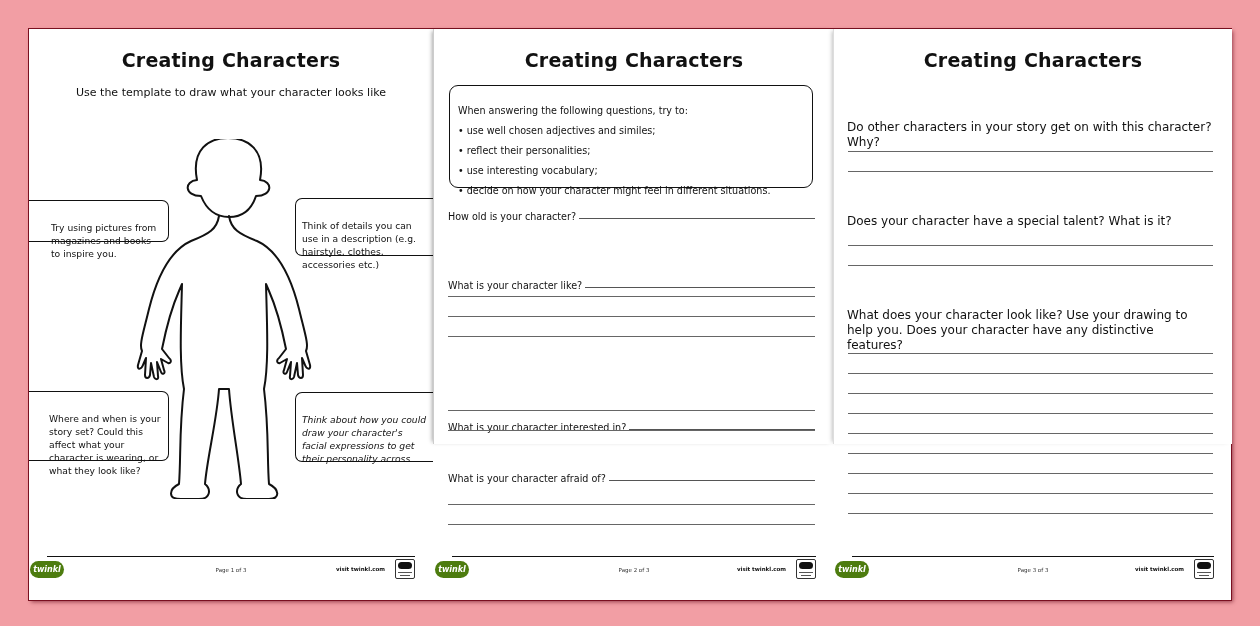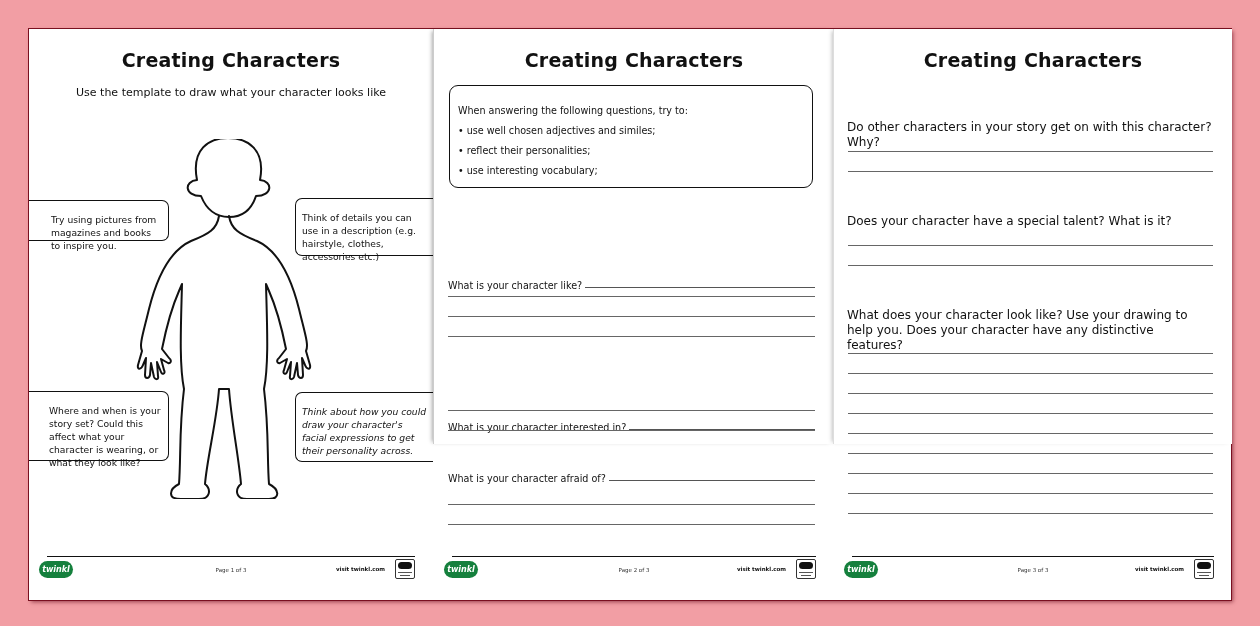--- a/index.html
+++ b/index.html
@@ -19,38 +19,38 @@
   .page.p1 { left:0; width:404px; }
   .page.p2 { left:404px; width:400px; border-left:1px solid #ccc; box-shadow:-3px 0 4px -2px rgba(0,0,0,0.35); }
   .page.p3 { left:804px; width:398px; border-left:1px solid #ddd; box-shadow:-3px 0 4px -2px rgba(0,0,0,0.25); }
   .title {
     position:absolute; top:20px; left:0; right:0; text-align:center;
     font-size:19px; font-weight:bold; letter-spacing:0.2px;
   }
   .subtitle { position:absolute; top:57px; left:0; right:0; text-align:center; font-size:11px; }
   .callout {
     position:absolute; border:1.2px solid #111; border-radius:7px; background:#fff;
-    font-size:9.2px; line-height:13px; padding:12px 6px; box-sizing:border-box;
+    font-size:9.2px; line-height:13px; padding:20px 6px; box-sizing:border-box;
   }
   .callout.left { border-left:none; border-top-left-radius:0; border-bottom-left-radius:0; }
   .callout.right { border-right:none; border-top-right-radius:0; border-bottom-right-radius:0; }
   .figure { position:absolute; left:100px; top:110px; }
   .tips-box {
     position:absolute; left:15px; top:56px; width:364px; height:103px;
     border:1.2px solid #111; border-radius:9px; box-sizing:border-box; padding:15px 8px;
     font-size:9.6px; line-height:20px;
   }
   .q { position:absolute; left:14px; right:19px; font-size:9.6px; display:flex; align-items:flex-end; }
   .q .qtext { white-space:nowrap; }
   .q .fill { flex:1; border-bottom:1px solid #555; margin-left:3px; height:1px; margin-bottom:3px; }
   .line { position:absolute; left:14px; right:19px; height:0; border-top:1px solid #666; }
   .qblock { position:absolute; left:13px; right:19px; font-size:12px; line-height:15px; }
   .footer-rule { position:absolute; left:18px; right:18px; top:527px; border-top:1.5px solid #111; }
   .logo {
-    position:absolute; left:10px; top:532px; width:34px; height:17px; background:#15803d; border-radius:9px;
+    position:absolute; left:1px; top:532px; width:34px; height:17px; background:#4d7c0f; border-radius:9px;
     color:#fff; font-size:8px; font-weight:bold; text-align:center; line-height:17px; font-style:italic;
   }
   .page-num { position:absolute; left:0; right:0; top:538px; text-align:center; font-size:5.5px; color:#333; }
   .visit { position:absolute; right:48px; top:537px; font-size:5.5px; font-weight:bold; }
   .badge {
     position:absolute; right:18px; top:530px; width:20px; height:20px; border:1px solid #333; border-radius:2px;
     box-sizing:border-box; background:#fff;
   }
   .badge .bl { position:absolute; left:2px; top:2px; width:14px; height:7px; background:#111; border-radius:4px; }
   .badge .bt { position:absolute; left:2px; top:12px; width:14px; height:1px; background:#555; }
@@ -93,22 +93,27 @@
   </div>
 
   <div class="page p2">
     <div class="title">Creating Characters</div>
 
     <div class="tips-box">
       <div>When answering the following questions, try to:</div>
       <div>• use well chosen adjectives and similes;</div>
       <div>• reflect their personalities;</div>
       <div>• use interesting vocabulary;</div>
+      <div>• decide on how your character might feel in different situations.</div>
     </div>
 
+    <div class="q" style="top:182px;">
+      <span class="qtext">How old is your character?</span>
+      <span class="fill"></span>
+    </div>
 
     <div class="q" style="top:251px;">
       <span class="qtext">What is your character like?</span>
       <span class="fill"></span>
     </div>
     <div class="line" style="top:267px;"></div>
     <div class="line" style="top:287px;"></div>
     <div class="line" style="top:307px;"></div>
 
     <div class="q" style="top:350px;margin-top:43px;">

